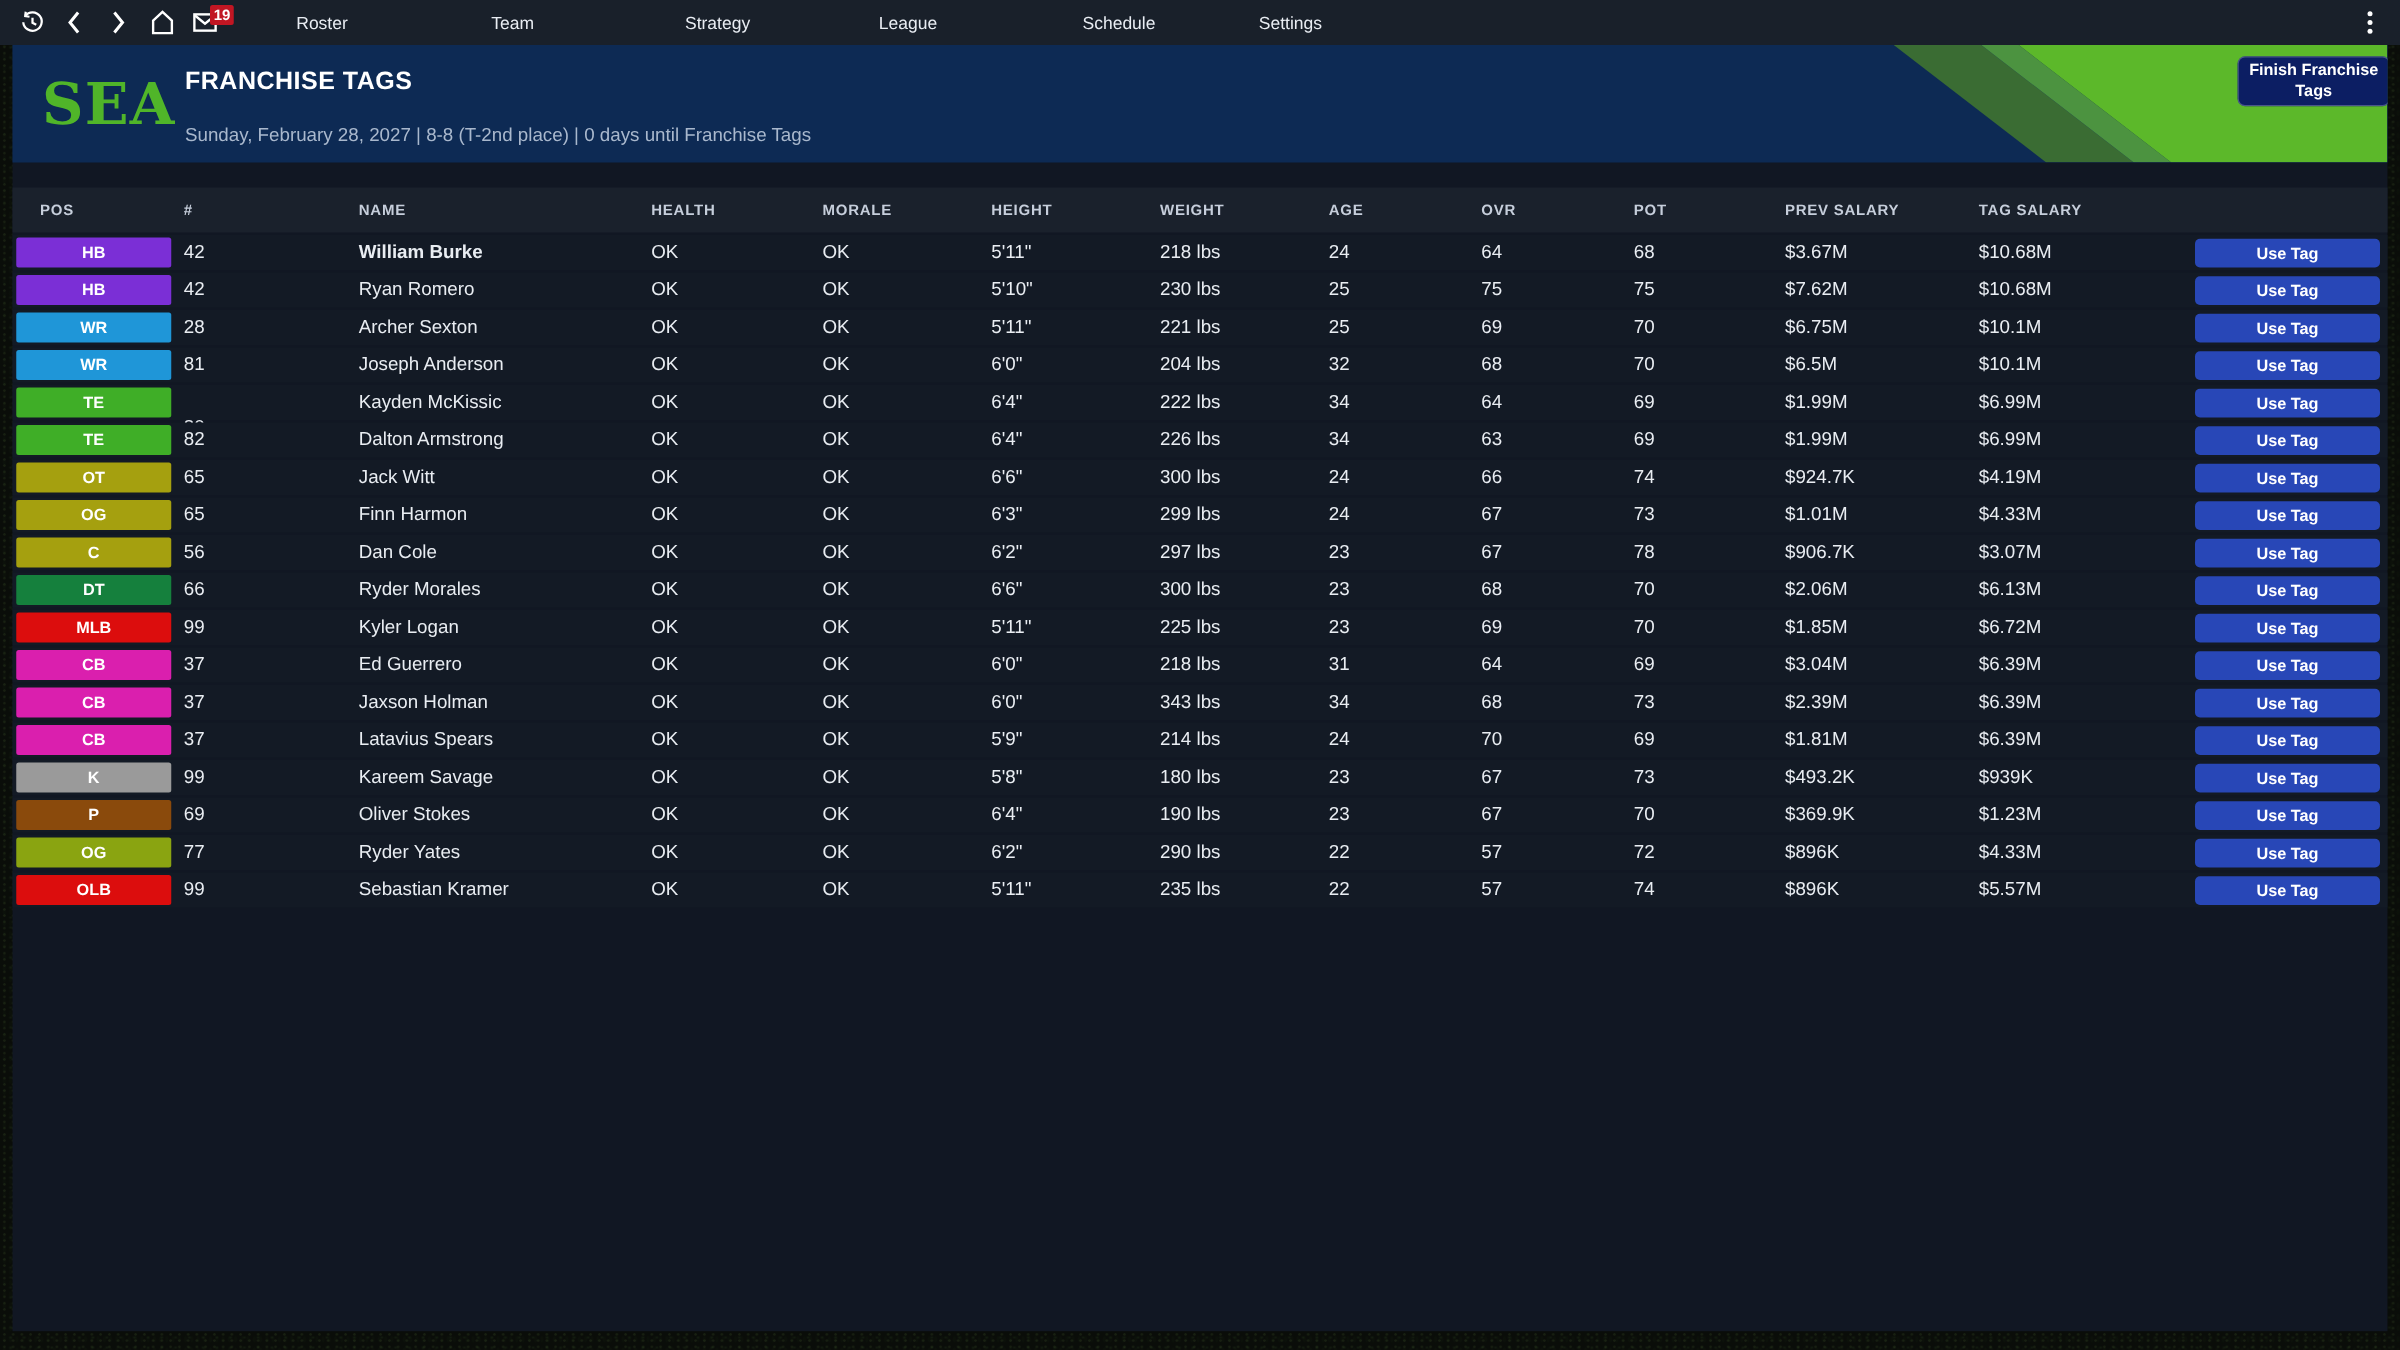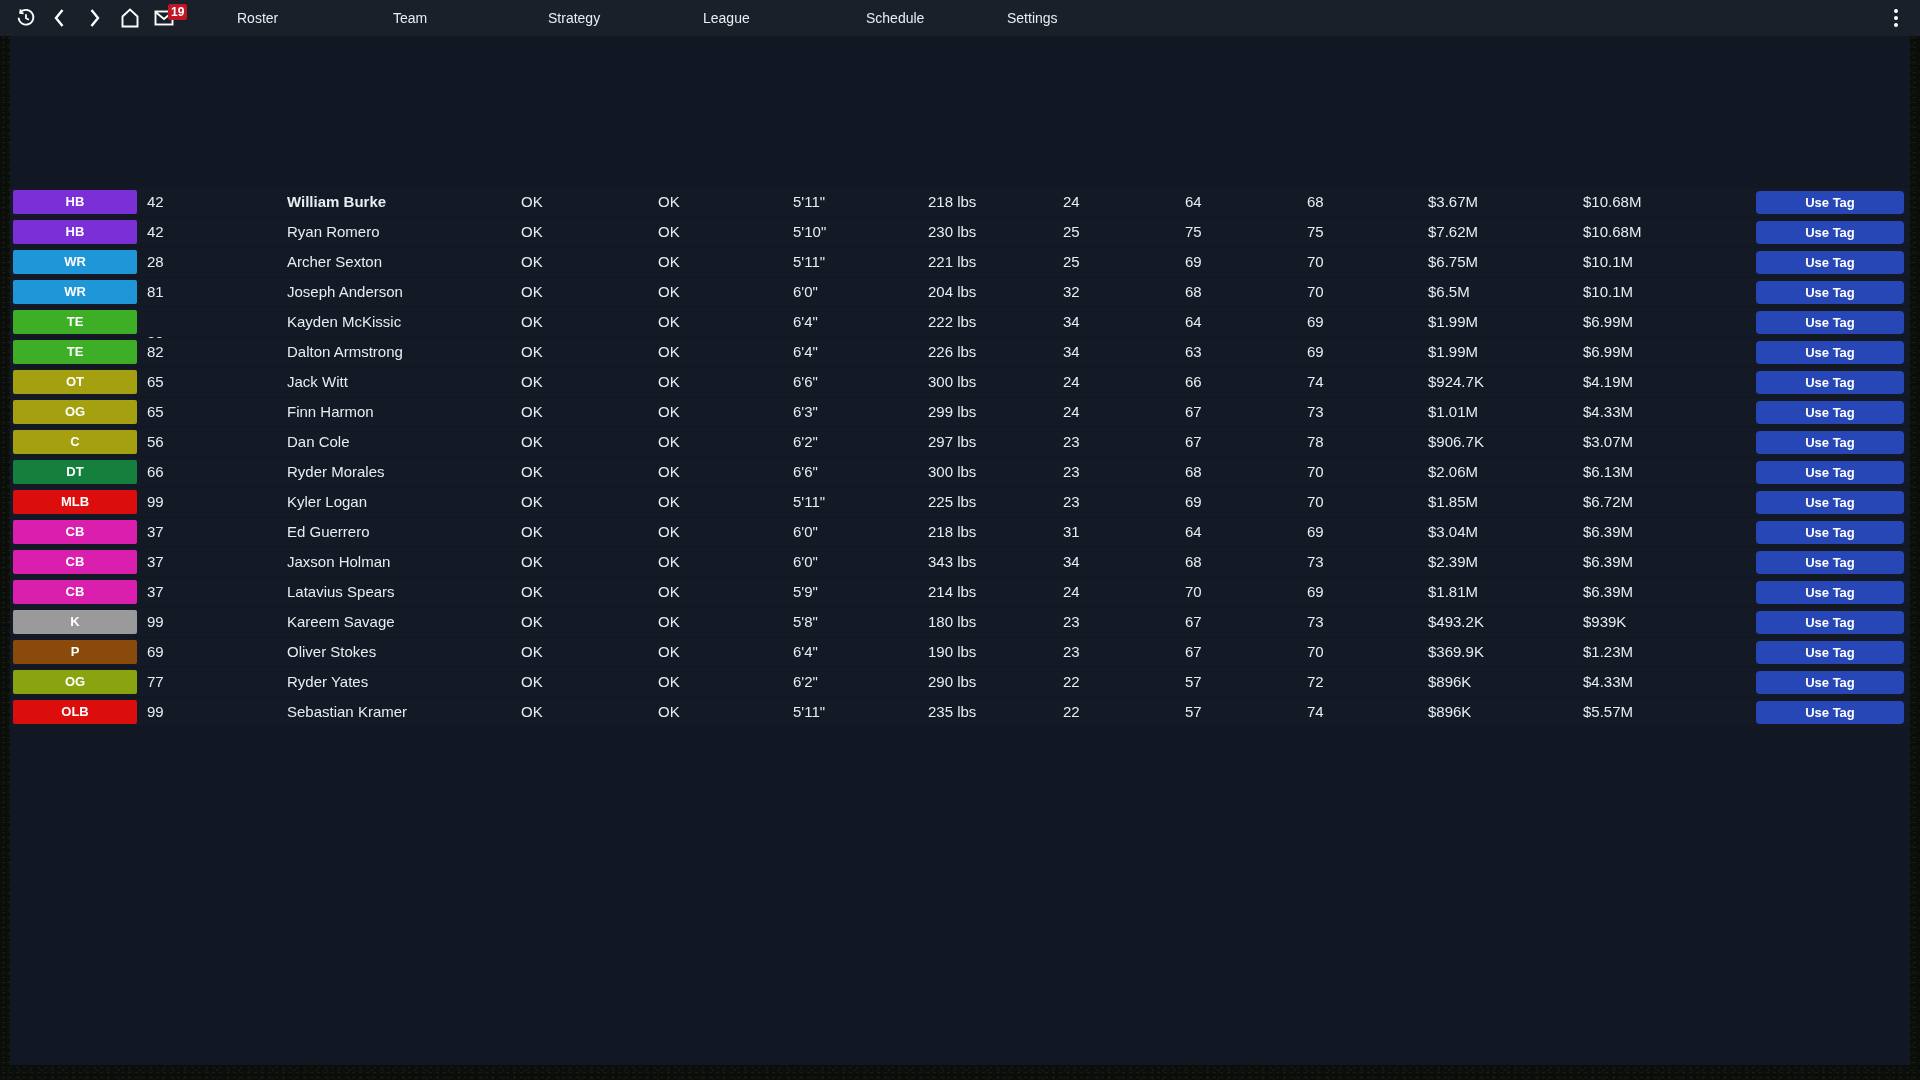--- a/index.html
+++ b/index.html
@@ -97,21 +97,46 @@
     <svg width="24" height="24" viewBox="0 0 24 24" fill="#ffffff">
       <circle cx="12" cy="5" r="2"></circle>
         <circle cx="12" cy="12" r="2"></circle>
         <circle cx="12" cy="19" r="2"></circle>
     </svg>
   </span>
 </div>
 
 <div class="panel">
 
-
+  <div class="hero">
+    <div class="stripes">
+      <div class="stripe dark" style="background: rgb(58, 108, 51);"></div>
+      <div class="stripe mid" style="background: rgb(76, 147, 64);"></div>
+      <div class="stripe bright" style="background: rgb(92, 184, 42);"></div>
+    </div>
+    <div class="team-logo" style="color: rgb(80, 181, 41);">SEA</div>
+    <div class="page-title">FRANCHISE TAGS</div>
+    <div class="page-subtitle">Sunday, February 28, 2027 | 8-8 (T-2nd place) | 0 days until Franchise Tags</div>
+    <div class="finish-btn" style="background: rgb(12, 30, 99);">Finish Franchise Tags</div>
+  </div>
+
+  <div class="thead">
+      <span class="th" style="left: 22px;">POS</span>
+      <span class="th" style="left: 137px;">#</span>
+      <span class="th" style="left: 277px;">NAME</span>
+      <span class="th" style="left: 511px;">HEALTH</span>
+      <span class="th" style="left: 648px;">MORALE</span>
+      <span class="th" style="left: 783px;">HEIGHT</span>
+      <span class="th" style="left: 918px;">WEIGHT</span>
+      <span class="th" style="left: 1053px;">AGE</span>
+      <span class="th" style="left: 1175px;">OVR</span>
+      <span class="th" style="left: 1297px;">POT</span>
+      <span class="th" style="left: 1418px;">PREV SALARY</span>
+      <span class="th" style="left: 1573px;">TAG SALARY</span>
+    </div>
   <div class="rows">
       <div class="row">
         <span class="pos-badge" style="background: rgb(123, 47, 214);">HB</span>
         <span class="cell" style="left: 137px;">42</span>
         <span class="cell" style="left: 277px; font-weight: bold;">William Burke</span>
         <span class="cell" style="left: 511px;">OK</span>
         <span class="cell" style="left: 648px;">OK</span>
         <span class="cell" style="left: 783px;">5'11"</span>
         <span class="cell" style="left: 918px;">218 lbs</span>
         <span class="cell" style="left: 1053px;">24</span>

